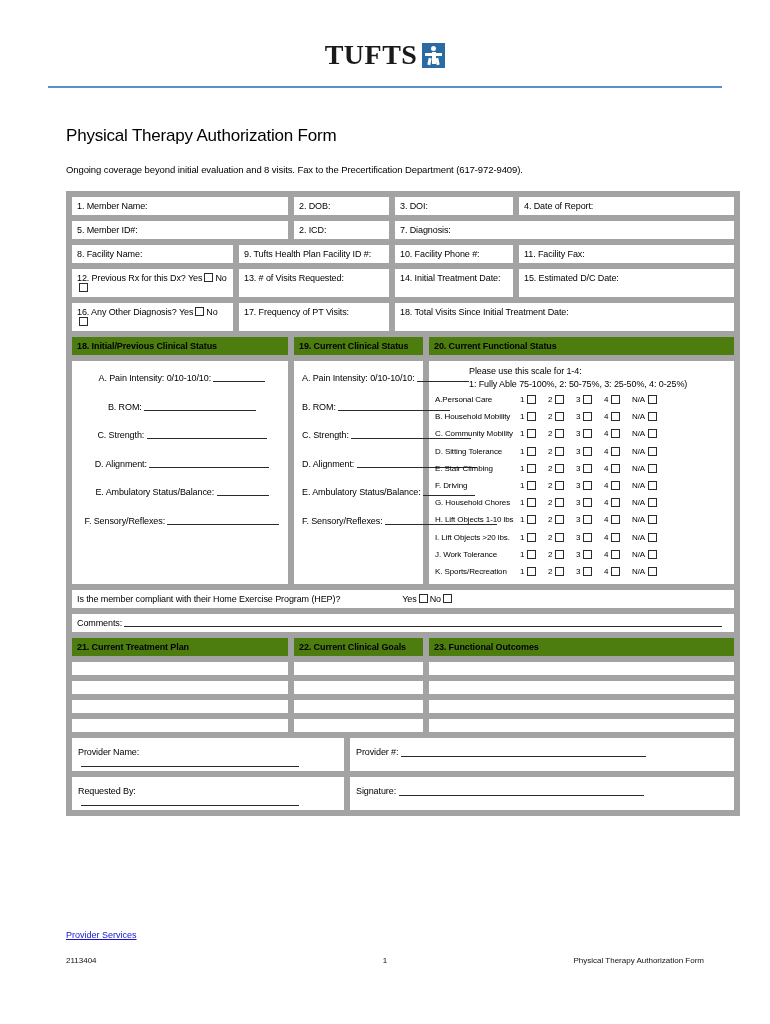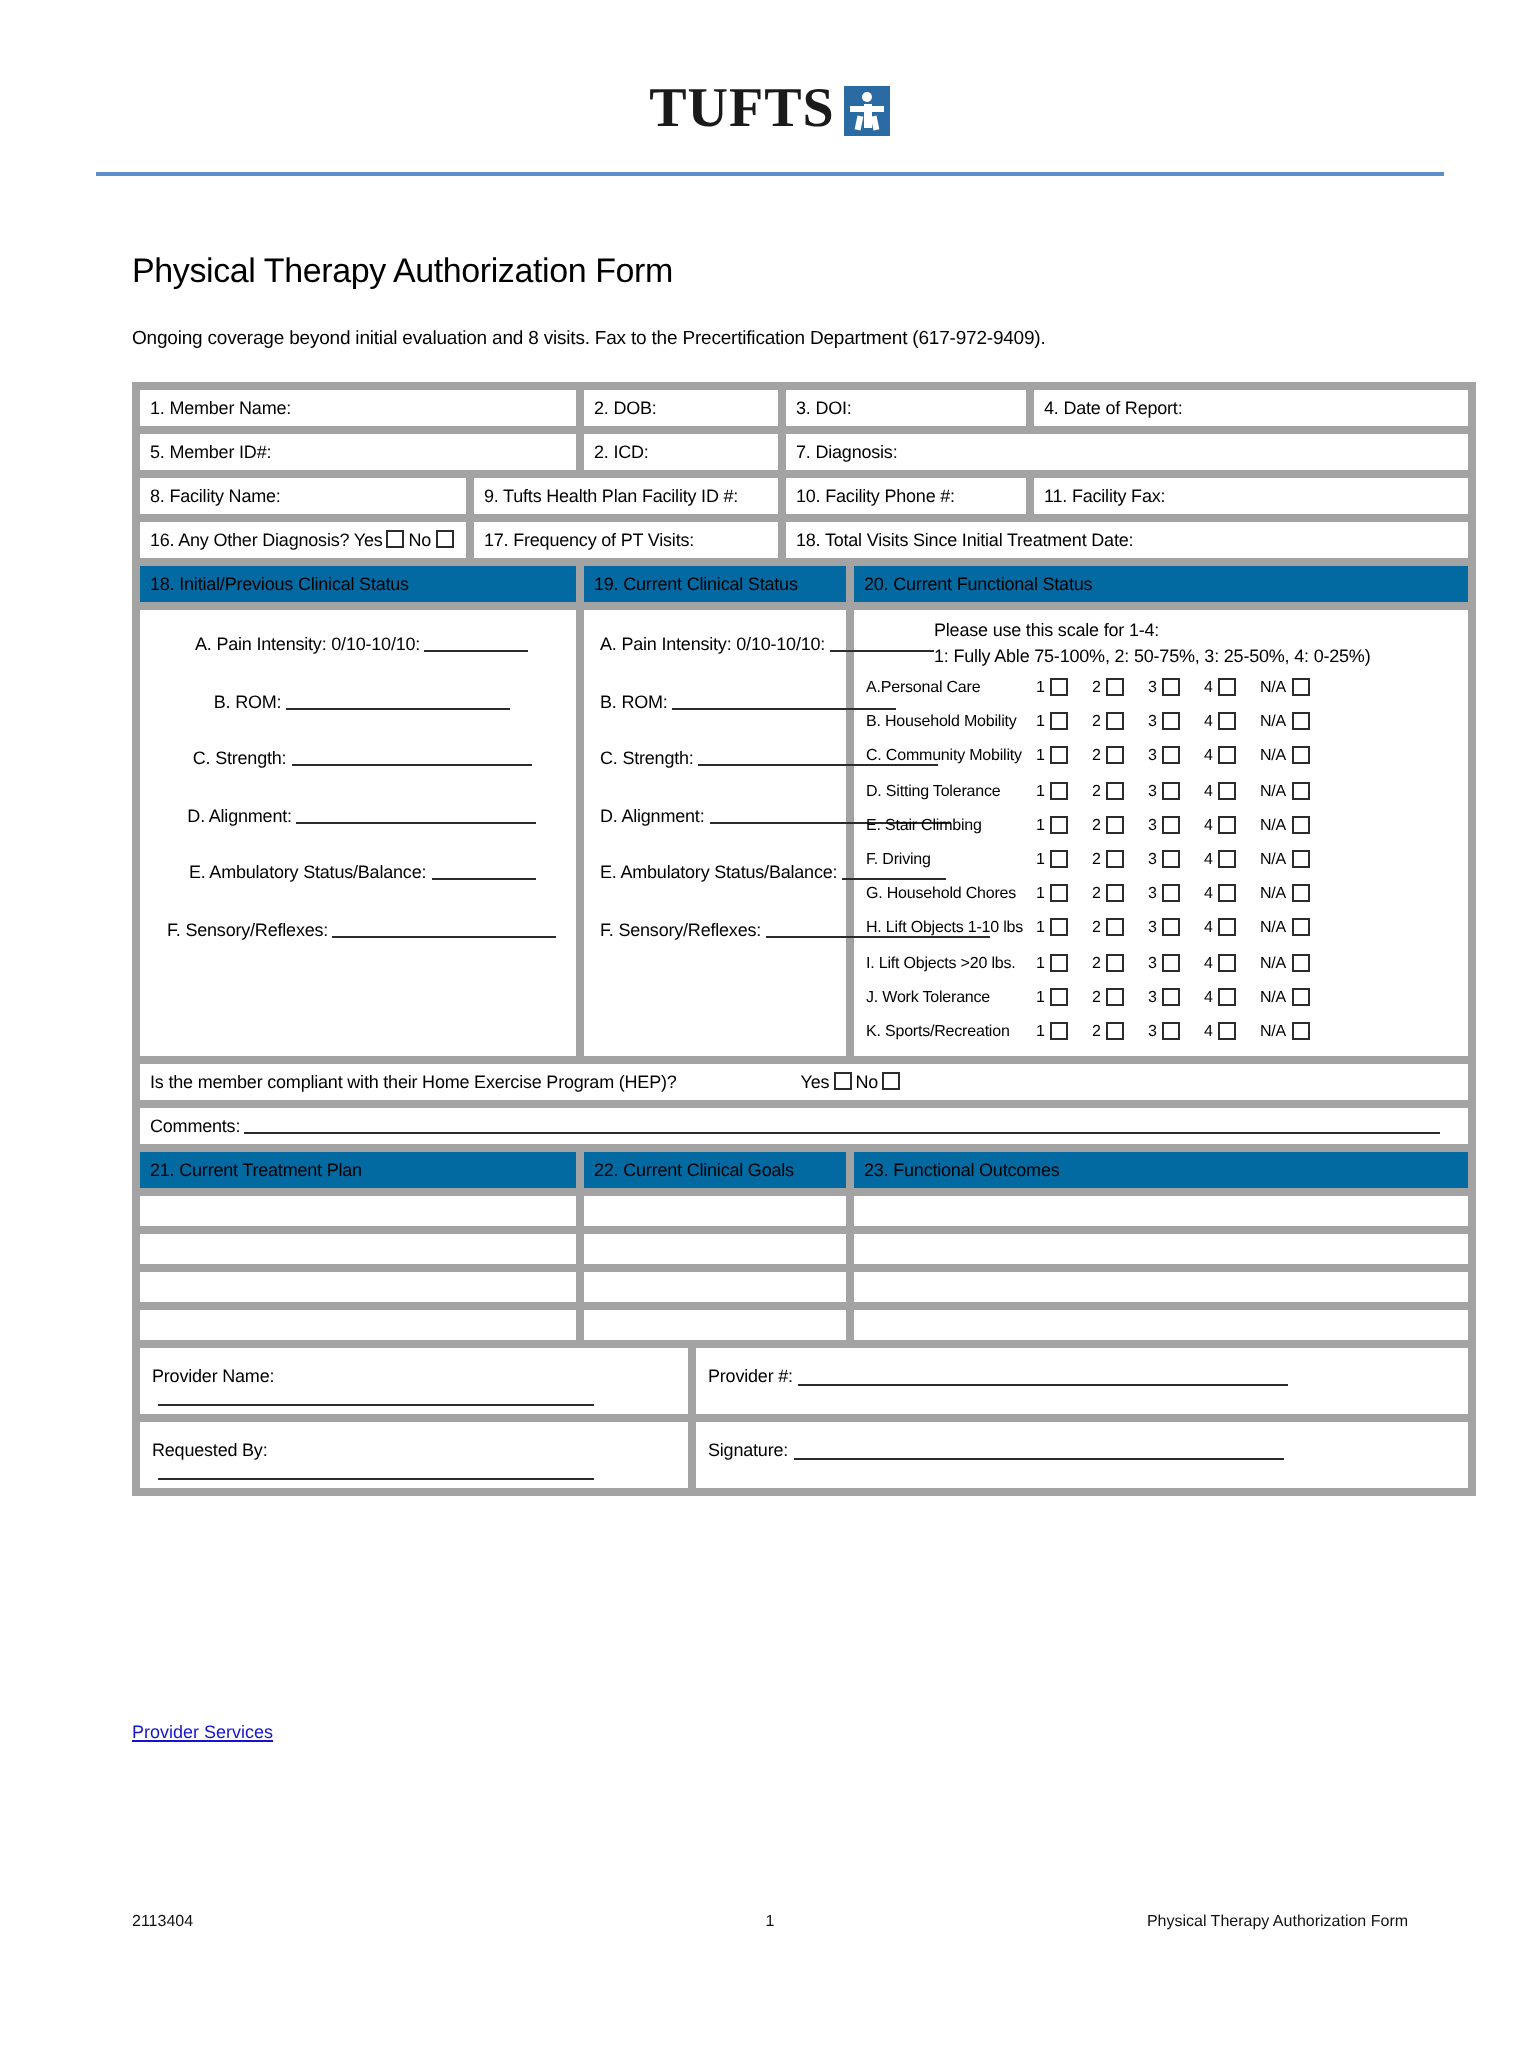--- a/index.html
+++ b/index.html
@@ -103,30 +103,30 @@
   }
 
   
   .tbl {
     margin-top: 16px;
     width: 668px;
     border-collapse: collapse;
     table-layout: fixed;
   }
   .tbl td {
-    border: 4px solid #a3a3a3;
+    border: 6px solid #a3a3a3;
     font-size: 9px;
     padding: 4px 4px 4px 5px;
     vertical-align: top;
     height: 19px;
     letter-spacing: -0.1px;
   }
   .sec-head {
-    background: #0369a1;
-    font-weight: 400;
+    background: #4d7c0f;
+    font-weight: 700;
     font-size: 9px;
   }
   .cbx {
     display: inline-block;
     width: 9px; height: 9px;
     border: 1px solid #2b2b2b;
     background: #fff;
     vertical-align: -1px;
     margin: 0 2px;
   }
@@ -276,20 +276,28 @@
       <td colspan="3">7. Diagnosis:</td>
     </tr>
 
     <tr>
       <td>8. Facility Name:</td>
       <td colspan="3">9. Tufts Health Plan Facility ID #:</td>
       <td colspan="2">10. Facility Phone #:</td>
       <td>11. Facility Fax:</td>
     </tr>
 
+    <tr>
+      <td>
+        <span>12. Previous Rx for this Dx? Yes</span><span class="cbx"></span><span>No</span><span class="cbx"></span>
+      </td>
+      <td colspan="3">13. # of Visits Requested:</td>
+      <td colspan="2">14. Initial Treatment Date:</td>
+      <td>15. Estimated D/C Date:</td>
+    </tr>
 
     <tr>
       <td>
         <span>16. Any Other Diagnosis? Yes</span><span class="cbx"></span><span>No</span><span class="cbx"></span>
       </td>
       <td colspan="3">17. Frequency of PT Visits:</td>
       <td colspan="3">18. Total Visits Since Initial Treatment Date:</td>
     </tr>
 
     <tr>

